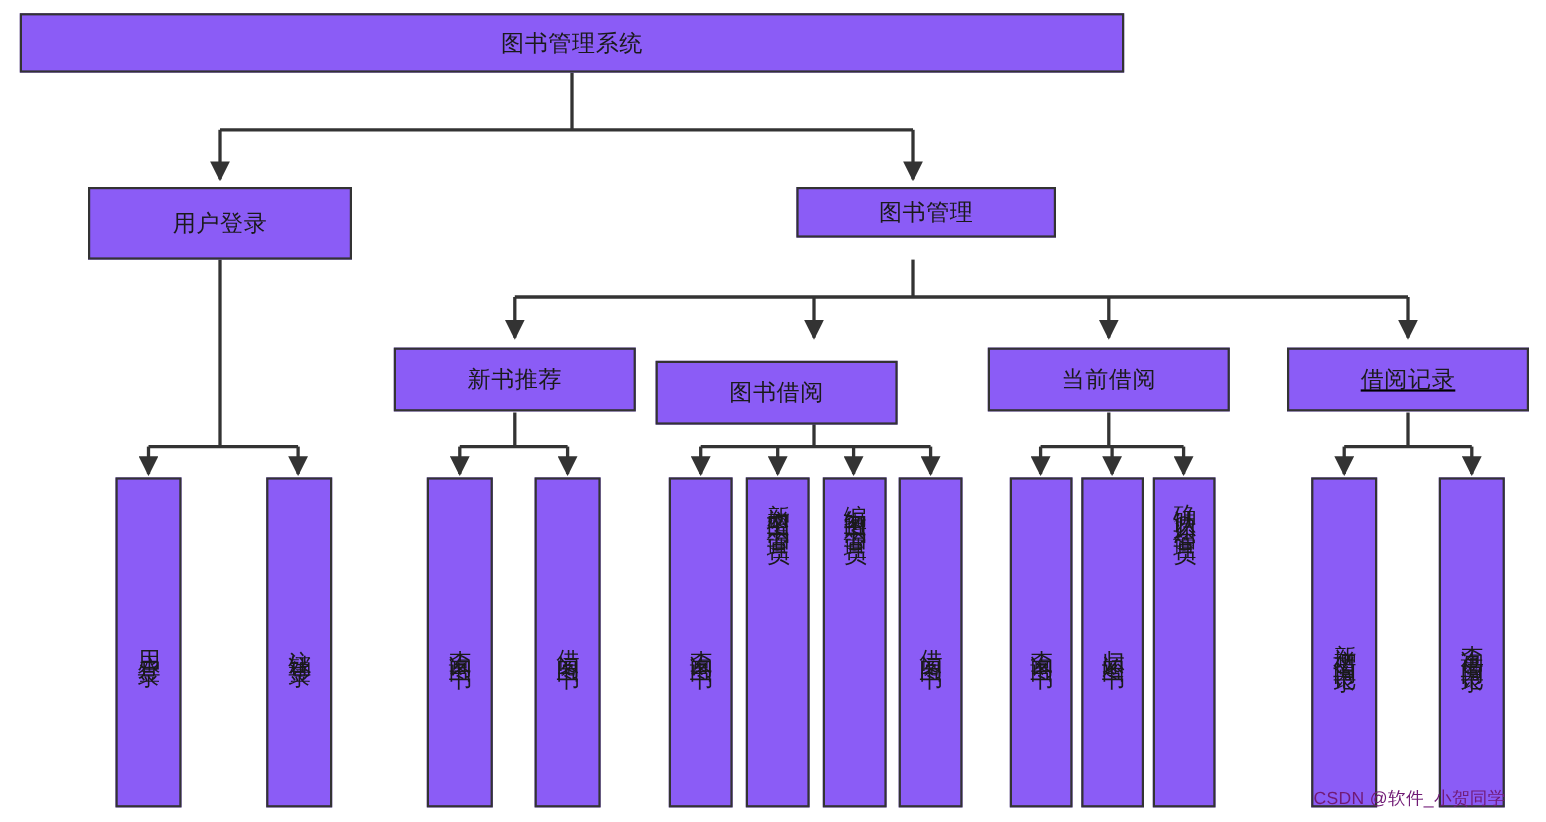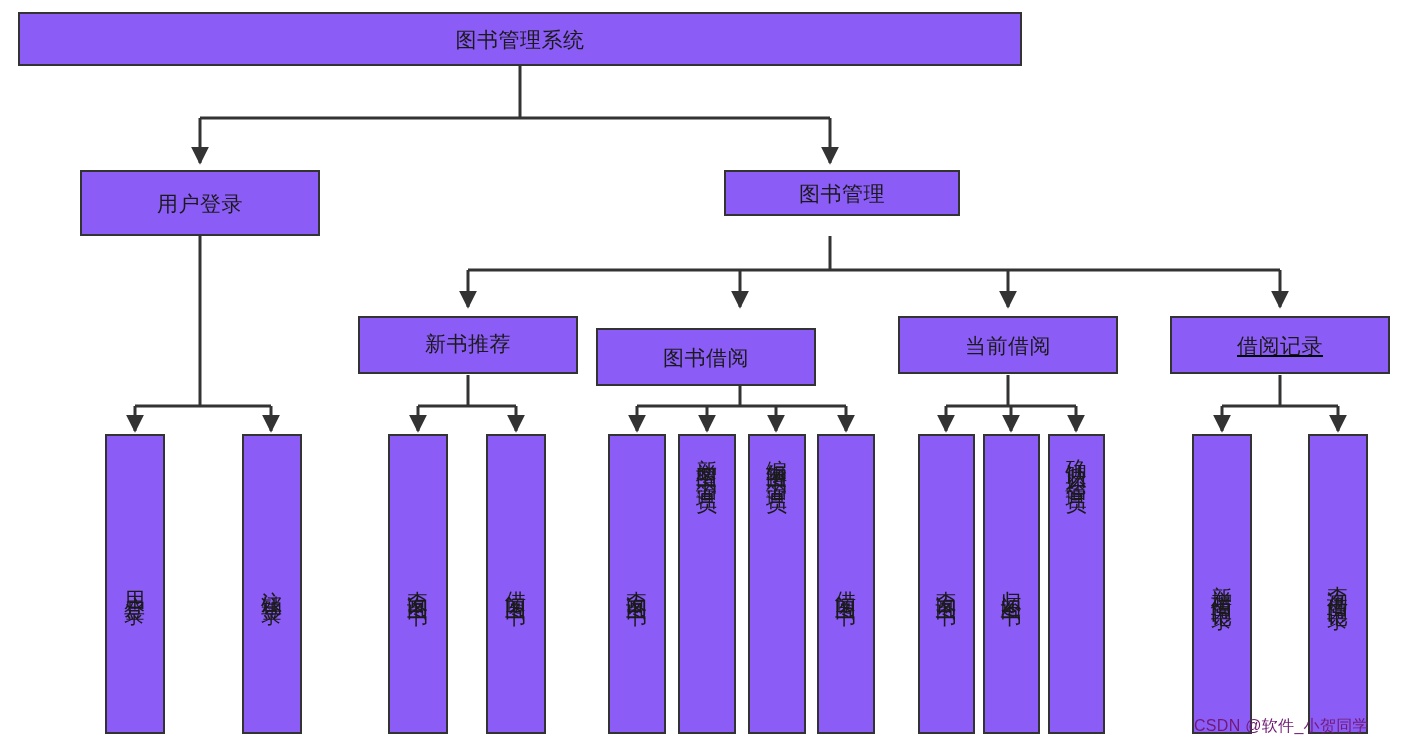--- a/index.html
+++ b/index.html
@@ -126,21 +126,21 @@
   </div>
 
   <div class="node-box" style="left:80px; top:170px; width:240px; height:66px;">
     <span class="node-label-h">用户登录</span>
   </div>
 
   <div class="node-box" style="left:712px; top:170px; width:236px; height:46px;margin-left:12px;">
     <span class="node-label-h">图书管理</span>
   </div>
 
-  <div class="node-box" style="left:358px; top:316px; width:220px; height:58px;font-family:Liberation Mono, monospace;">
+  <div class="node-box" style="left:358px; top:316px; width:220px; height:58px;">
     <span class="node-label-h">新书推荐</span>
   </div>
 
   <div class="node-box" style="left:596px; top:316px; width:220px; height:58px;margin-top:12px;">
     <span class="node-label-h">图书借阅</span>
   </div>
 
   <div class="node-box" style="left:898px; top:316px; width:220px; height:58px;align-items:center;">
     <span class="node-label-h">当前借阅</span>
   </div>

